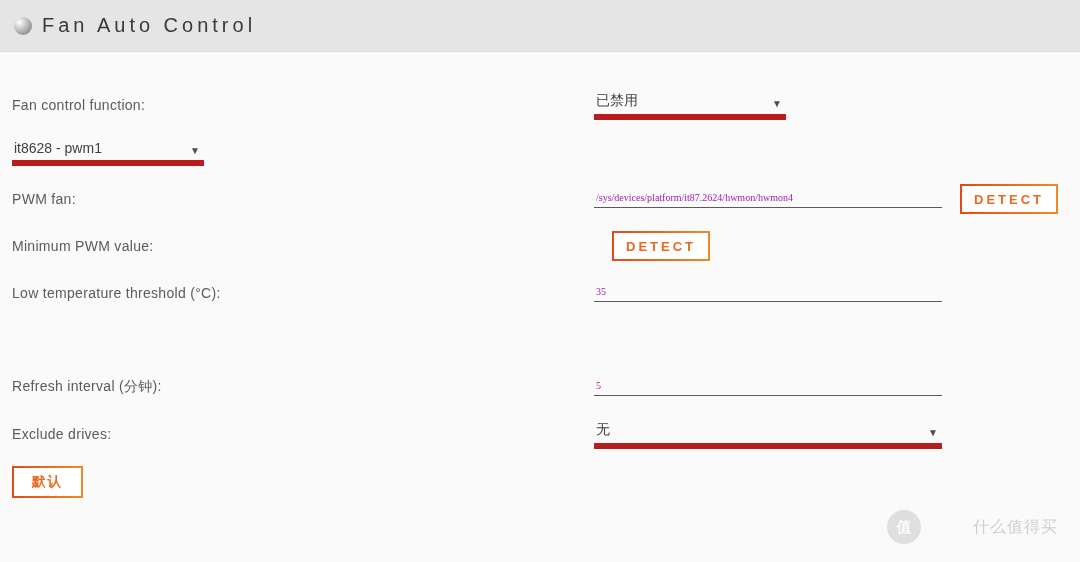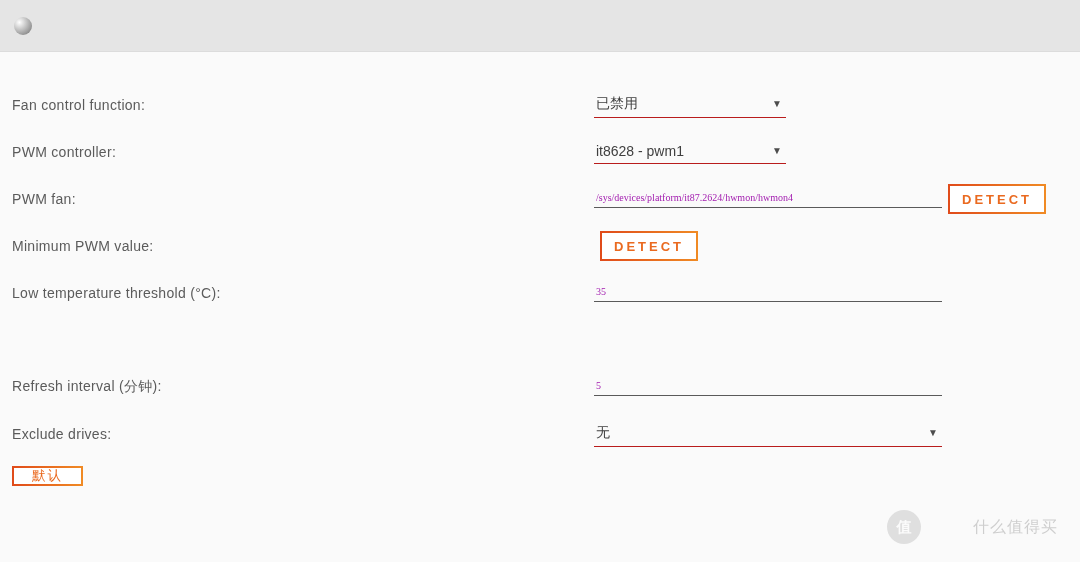--- a/index.html
+++ b/index.html
@@ -58,21 +58,21 @@
     position: relative;
     display: inline-block;
   }
   .select-wrap.narrow .pseudo-select { width: 192px; }
   .select-wrap.wide   .pseudo-select { width: 348px; }
   .pseudo-select {
     appearance: none;
     -webkit-appearance: none;
     background: transparent;
     border: none;
-    border-bottom: 1px solid #b91c1c;
+    border-bottom: 6px solid #b91c1c;
     font-size: 14px;
     color: #3f3f3f;
     padding: 2px 18px 4px 2px;
     outline: none;
     font-family: inherit;
   }
   .select-caret {
     position: absolute;
     right: 4px;
     top: 50%;
@@ -86,21 +86,21 @@
     border: none;
     border-bottom: 1px solid #5a5a5a;
     font-size: 10px;
     color: #a21caf;
     padding: 2px 2px 4px 2px;
     width: 348px;
     outline: none;
     font-family: Liberation Serif, serif;
   }
   .detect-btn {
-    margin-left: 6px;
+    margin-left: 18px;
     height: 30px;
     min-width: 82px;
     padding: 0 12px;
     border: 2px solid;
     border-image: linear-gradient(90deg, #e04b1a, #f08a24) 1;
     background: #fff;
     color: #ea6a20;
     font-size: 13px;
     font-weight: 700;
     letter-spacing: 3px;
@@ -108,25 +108,25 @@
     cursor: pointer;
     font-family: inherit;
   }
   .footer-buttons {
     display: flex;
     margin-top: 12px;
   }
   .footer-left { width: 582px; flex: 0 0 auto; }
   .footer-right { display: flex; gap: 14px; }
   .btn {
-    height: 20px;
+    height: 32px;
     min-width: 70px;
     padding: 0 18px;
     font-size: 13.5px;
-    font-weight: 400;
+    font-weight: 700;
     letter-spacing: 2px;
     text-align: center;
     cursor: pointer;
     font-family: inherit;
     background: #fff;
     display: inline-flex;
     align-items: center;
     justify-content: center;
   }
   .btn-orange {
@@ -166,36 +166,36 @@
     color: #606060;
     letter-spacing: 1px;
     margin-left: 44px;
   }
 </style>
 </head>
 <body>
 
 <div class="header">
   <div class="header-icon"></div>
+  <div class="header-title">Fan Auto Control</div>
 </div>
 
 <div class="content">
 
   <div class="row">
     <div class="label">Fan control function:</div>
     <div class="field-area">
       <div class="select-wrap narrow">
         <div class="pseudo-select">已禁用</div>
         <span class="select-caret">▼</span>
       </div>
     </div>
   </div>
 
   <div class="row">
-    <div class="label">PWM controller:</div>
     <div class="field-area">
       <div class="select-wrap narrow">
         <div class="pseudo-select">it8628 - pwm1</div>
         <span class="select-caret">▼</span>
       </div>
     </div>
   </div>
 
   <div class="row">
     <div class="label">PWM fan:</div>

